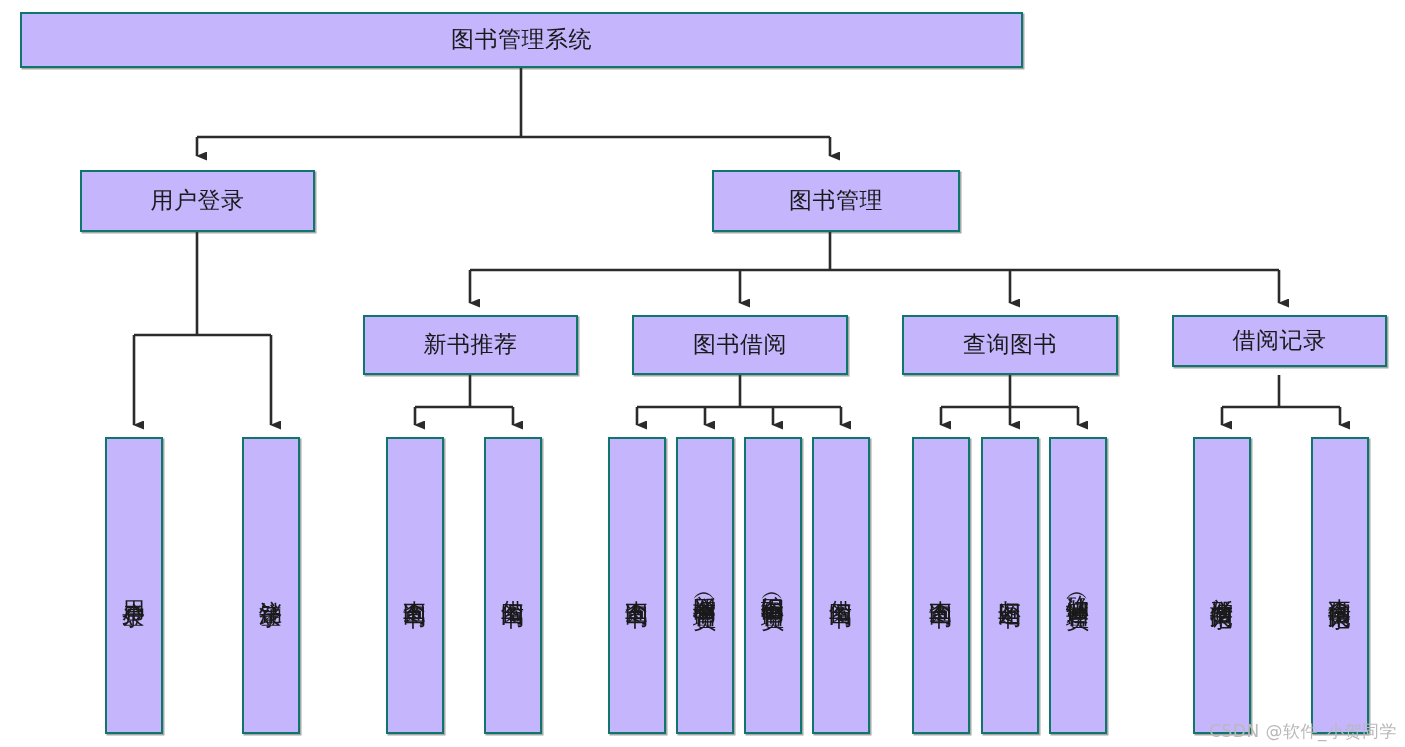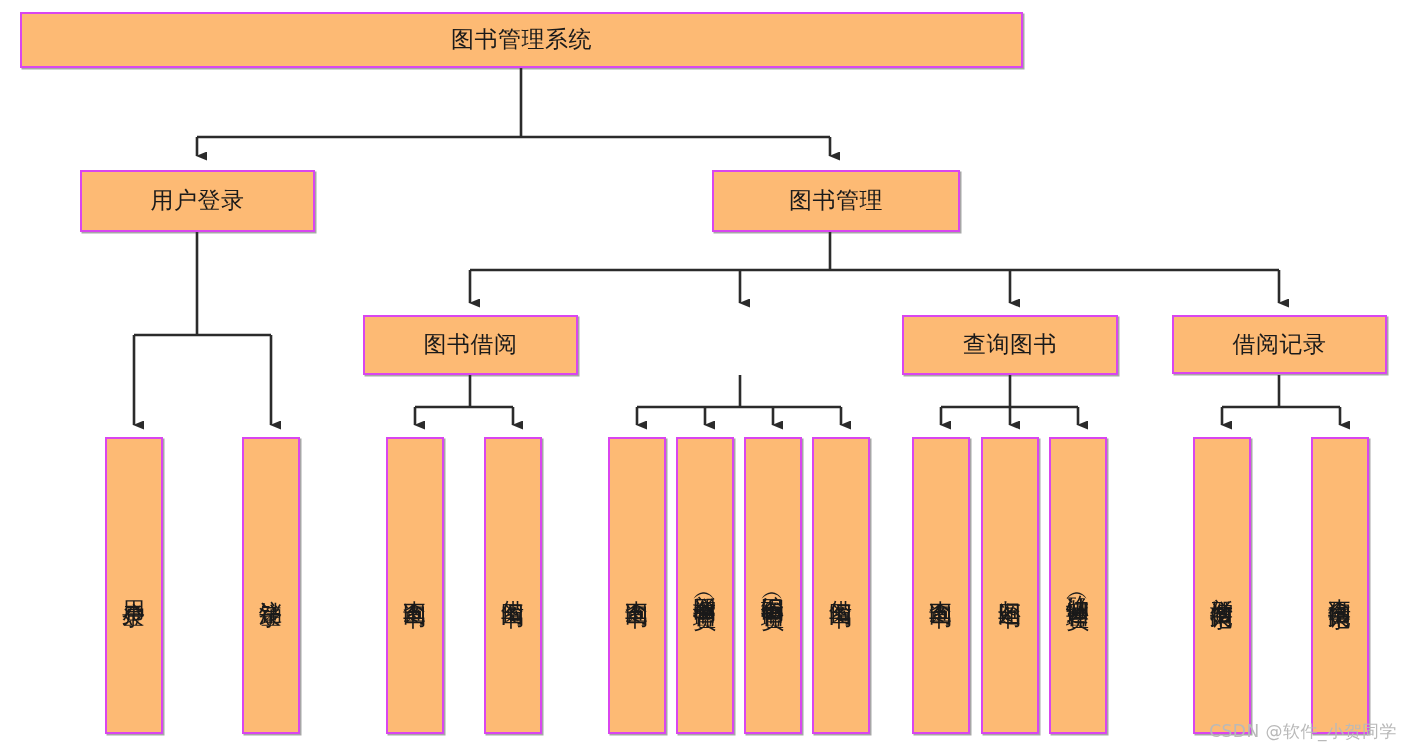--- a/index.html
+++ b/index.html
@@ -21,22 +21,22 @@
     position: absolute;
     left: 0;
     top: 0;
     width: 1405px;
     height: 747px;
     pointer-events: none;
   }
   .node {
     position: absolute;
     box-sizing: border-box;
-    border: 2px solid #d946ef;
-    background: #fdba74;
+    border: 2px solid #0f766e;
+    background: #c4b5fd;
     display: flex;
     align-items: center;
     justify-content: center;
     color: #1a1a1a;
     box-shadow: 1.5px 1.5px 0 0 rgba(60,60,60,0.45);
   }
   .node .label {
     display: block;
     text-align: center;
     line-height: 1.18;
@@ -133,26 +133,29 @@
   </div>
 
   <div class="node h" style="left:80px; top:170px; width:235px; height:62px;">
     <span class="label">用户登录</span>
   </div>
   <div class="node h" style="left:712px; top:170px; width:248px; height:62px;">
     <span class="label">图书管理</span>
   </div>
 
   <div class="node h" style="left:363px; top:315px; width:215px; height:60px;">
+    <span class="label">新书推荐</span>
+  </div>
+  <div class="node h" style="left:632px; top:315px; width:216px; height:60px;">
     <span class="label">图书借阅</span>
   </div>
   <div class="node h" style="left:902px; top:315px; width:216px; height:60px;">
     <span class="label">查询图书</span>
   </div>
-  <div class="node h" style="left:1172px; top:315px; width:215px; height:59px;">
+  <div class="node h" style="left:1172px; top:315px; width:215px; height:52px;">
     <span class="label">借阅记录</span>
   </div>
 
   <div class="node v" style="left:105px; top:437px; width:58px; height:297px;">
     <span class="label">用户登录</span>
   </div>
   <div class="node v" style="left:242px; top:437px; width:58px; height:297px;">
     <span class="label">注销登录</span>
   </div>
 

